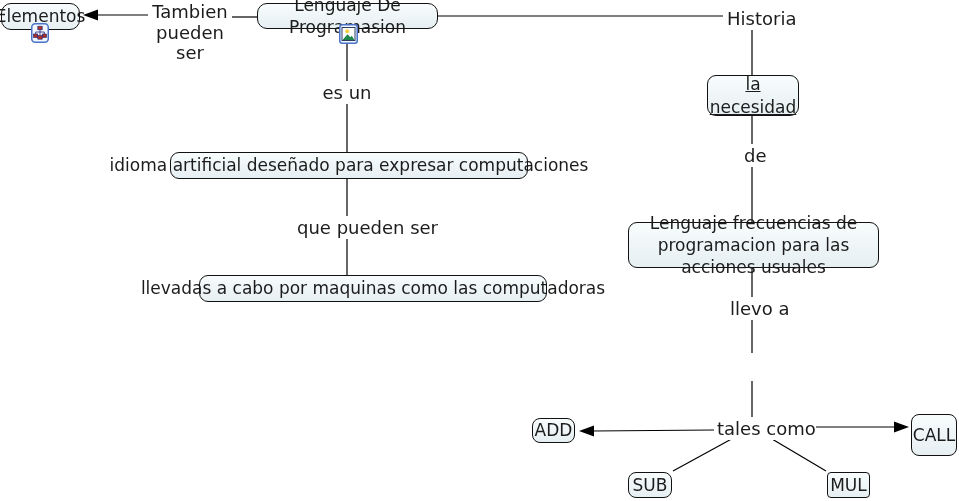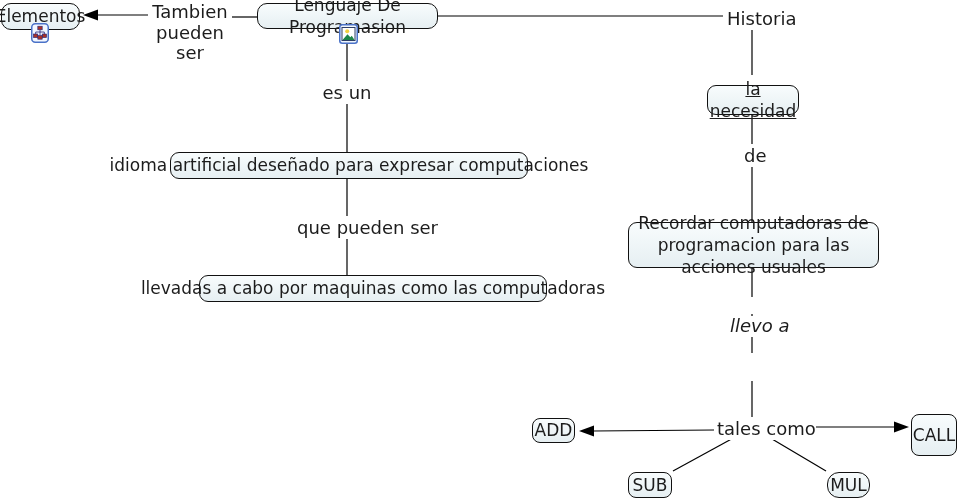--- a/index.html
+++ b/index.html
@@ -86,56 +86,56 @@
   </div>
 
   <div class="concept" style="left:170px; top:152px; width:358px; height:27px;">
     <span class="nowrap">idioma artificial deseñado para expresar computaciones</span>
   </div>
 
   <div class="concept" style="left:173px; top:275px; width:348px; height:27px;margin-left:26px;">
     <span class="nowrap">llevadas a cabo por maquinas como las computadoras</span>
   </div>
 
-  <div class="concept" style="left:707px; top:85px; width:92px; height:30px;text-decoration:underline;">
+  <div class="concept" style="left:707px; top:75px; width:92px; height:41px;text-decoration:underline;">
     <span>la necesidad</span>
   </div>
 
   <div class="concept" style="left:628px; top:222px; width:251px; height:46px;">
-    <span>Recordar computadoras de programacion para las acciones usuales</span>
+    <span>Lenguaje frecuencias de programacion para las acciones usuales</span>
   </div>
 
 
   <div class="concept" style="left:532px; top:418px; width:43px; height:25px; border-radius:8px;">
     <span>ADD</span>
   </div>
 
   <div class="concept" style="left:911px; top:414px; width:46px; height:42px; border-radius:8px;">
     <span>CALL</span>
   </div>
 
   <div class="concept" style="left:628px; top:472px; width:44px; height:26px; border-radius:8px;">
     <span>SUB</span>
   </div>
 
-  <div class="concept" style="left:827px; top:472px; width:43px; height:26px; border-radius:12px;">
+  <div class="concept" style="left:827px; top:472px; width:43px; height:26px; border-radius:4px;">
     <span>MUL</span>
   </div>
 
   <div class="phrase" style="left:148px; top:2px; width:84px;">Tambien pueden ser</div>
 
   <div class="phrase nowrap" style="left:727px; top:9px;text-align:center;">Historia</div>
 
   <div class="phrase nowrap" style="left:322px; top:83px; width:50px;">es un</div>
 
   <div class="phrase nowrap" style="left:297px; top:218px; width:100px;text-align:center;">que pueden ser</div>
 
   <div class="phrase nowrap" style="left:744px; top:146px;">de</div>
 
-  <div class="phrase nowrap" style="left:730px; top:316px;font-style:italic;">llevo a</div>
+  <div class="phrase nowrap" style="left:730px; top:299px;">llevo a</div>
 
   <div class="phrase nowrap" style="left:717px; top:419px;">tales como</div>
 
   <svg class="resource-icon" style="left:31px; top:23px;" width="18" height="20" viewBox="0 0 18 20">
     <rect x="0.75" y="0.75" width="16.5" height="18.5" rx="3.5" fill="#f2f7ff" stroke="#4a72c8" stroke-width="1.5"></rect>
     <path d="M9 7 V9 M4.7 9 H13.3 M4.7 9 V11 M13.3 9 V11 M9 9 V12.5" stroke="#22227a" stroke-width="0.8" fill="none"></path>
     <rect x="6.8" y="3.2" width="4.4" height="3.6" fill="#a93226" stroke="#22227a" stroke-width="0.6"></rect>
     <rect x="2.4" y="11" width="4.4" height="3.6" fill="#a93226" stroke="#22227a" stroke-width="0.6"></rect>
     <rect x="11.2" y="11" width="4.4" height="3.6" fill="#a93226" stroke="#22227a" stroke-width="0.6"></rect>
     <rect x="6.8" y="12.6" width="4.4" height="3.6" fill="#a93226" stroke="#22227a" stroke-width="0.6"></rect>

